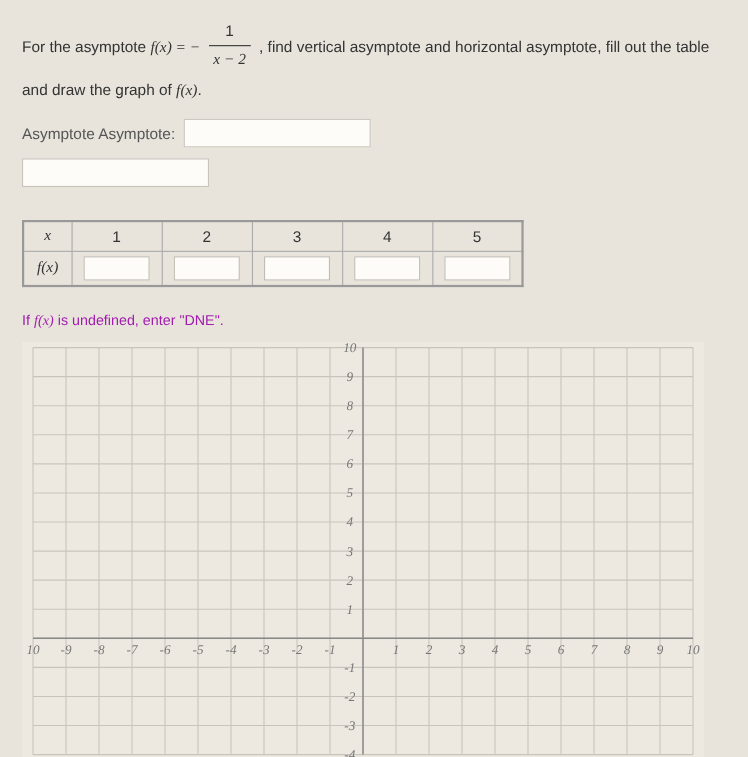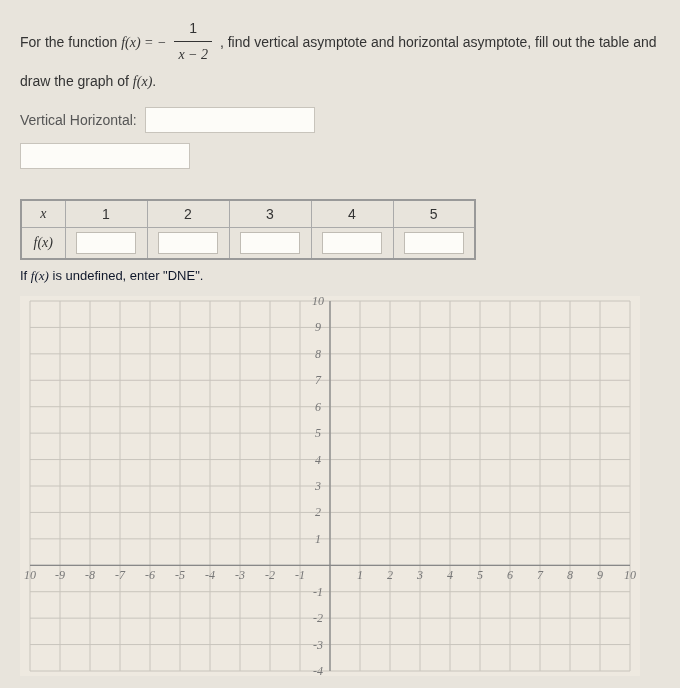--- a/index.html
+++ b/index.html
@@ -53,49 +53,49 @@
       height: 28px;
     }
     table.func-table th:first-child { width: 44px; }
     table.func-table .val-cell { width: 82px; }
     .small-input {
       width: 60px;
       height: 22px;
       border: 1px solid #c0bcb4;
       background: #fdfcf8;
     }
-    .hint { margin-top: 8px; font-size: 13px; color: #0f172a; }
+    .hint { margin-top: 22px; font-size: 13px; color: #a21caf; }
     .graph-area {
       margin-top: 12px;
       position: relative;
       width: 620px;
       height: 380px;
       background: #eee9e0;
     }
     svg { display: block; }
     .grid-line { stroke: #c8c4bc; stroke-width: 1; }
     .axis-line { stroke: #888; stroke-width: 1.3; }
     .axis-label { font: italic 12px 'Times New Roman', serif; fill: #777; }
   </style>
 </head>
 <body>
 
 <div class="problem-text">
-  <span>For the function </span>
+  <span>For the asymptote </span>
   <span class="math-var">f(x) = −</span>
   <span class="fraction">
     <span class="num">1</span>
     <span class="den math-var">x − 2</span>
   </span>
   <span>, find vertical asymptote and horizontal asymptote, fill out the table and draw the graph of </span>
   <span class="math-var">f(x)</span><span>.</span>
 </div>
 
 <div class="input-row">
-  <label>Vertical Horizontal:</label>
+  <label>Asymptote Asymptote:</label>
   <input type="text" class="text-input" value="" style="">
 </div>
 
 <div class="input-row">
   <input type="text" class="text-input" value="" style="">
 </div>
 
 <div class="table-wrap">
   <table class="func-table">
     <tbody>

